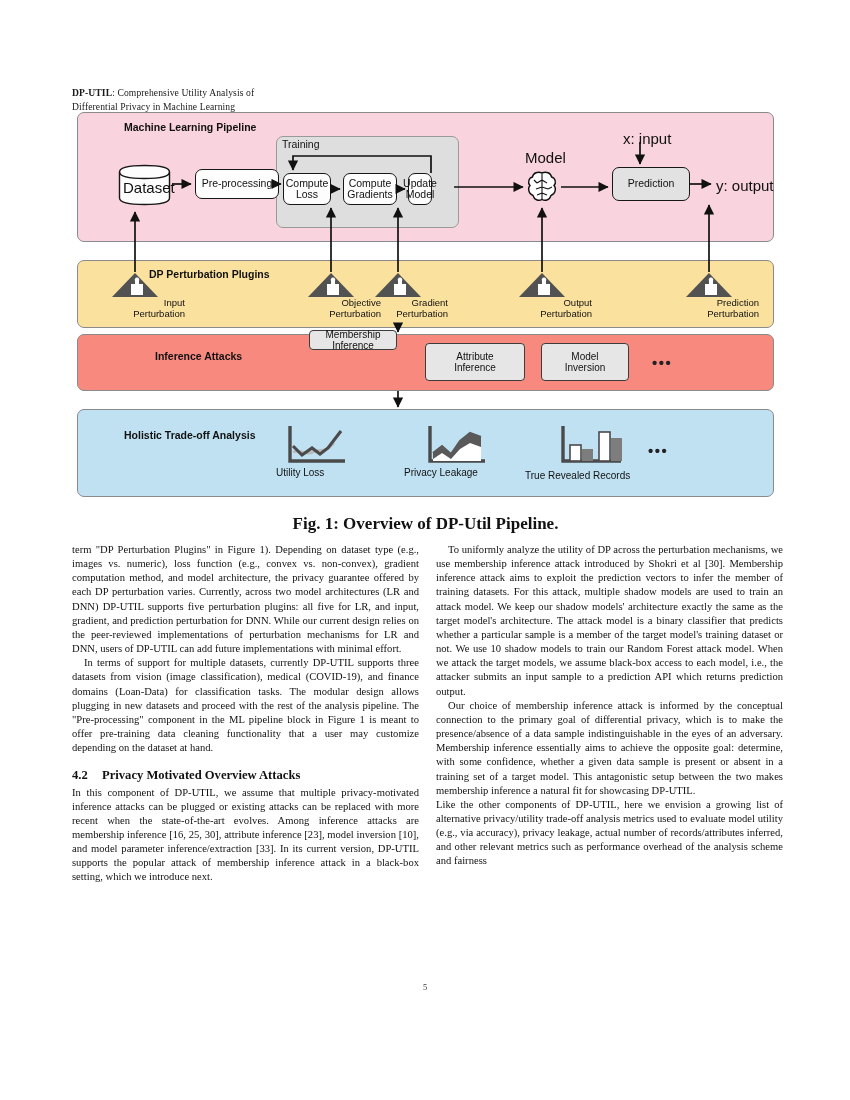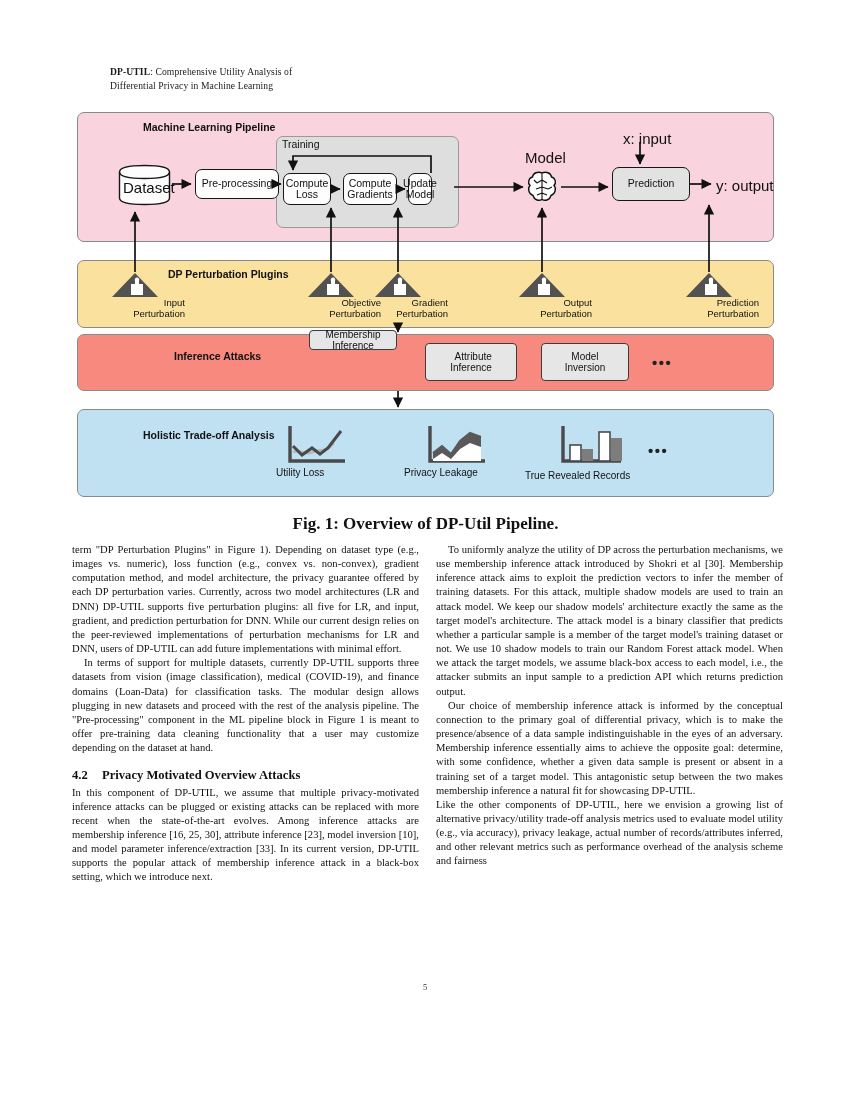--- a/index.html
+++ b/index.html
@@ -9,41 +9,39 @@
     background: #ffffff;
     font-family: "Liberation Serif", serif;
     color: #111;
     position: relative;
     overflow: hidden;
   }
   .page { position:absolute; inset:0; }
 
   
   .runhead {
-    position:absolute; left:72px; top:65px; width:420px;
+    position:absolute; left:72px; top:86px; width:420px;
     font-family: "Liberation Serif", serif;
     font-size: 9.6px; line-height: 13.5px; color:#1a1a1a;
     letter-spacing: .1px;
-    margin-left: 38px;
   }
   .runhead b { font-weight:700; }
 
   
   .figure { position:absolute; left:77px; top:112px; width:697px; height:385px; }
 
   .band {
     position:absolute; left:0; width:697px;
     border:1px solid #8a8a8a; border-radius:7px;
   }
   .band-title {
     position:absolute;
     font-family:"Liberation Sans", sans-serif;
     font-weight:700; font-size:10.5px; color:#111;
     white-space:nowrap;
-    margin-left:19px;
   }
 
   #band-ml      { top:0;   height:130px; background:#f9d3dd; }
   #band-dp      { top:148px; height:68px;  background:#fae19d; }
 
   
   .svglayer { position:absolute; left:0; top:0; width:697px; height:385px; pointer-events:none; }
 
   
   .nodebox {
@@ -225,21 +223,21 @@
       <span>Prediction</span><br>
       <span>Perturbation</span>
     </div>
 
     <div class="band" style="top:222px; height:57px; background:#f7897e;"></div>
     <div class="band-title" style="left:78px; top:238px;">Inference  Attacks</div>
 
     <div class="nodebox attack" style="left:232px; top:218px; width:88px; height:20px; white-space:normal;">
       <div><span>Membership</span><br><span>Inference</span></div>
     </div>
-    <div class="nodebox attack" style="left:348px; top:231px; width:92px; height:38px; white-space:normal;text-align:right;">
+    <div class="nodebox attack" style="left:348px; top:231px; width:100px; height:38px; white-space:normal;">
       <div><span>Attribute</span><br><span>Inference</span></div>
     </div>
     <div class="nodebox attack" style="left:464px; top:231px; width:88px; height:38px; white-space:normal;">
       <div><span>Model</span><br><span>Inversion</span></div>
     </div>
     <div class="ellipsis" style="left:575px; top:242px;">•••</div>
 
     <div class="band" style="top:297px; height:88px; background:#bfe1f2;"></div>
     <div class="band-title" style="left:47px; top:317px;">Holistic Trade-off Analysis</div>
 

